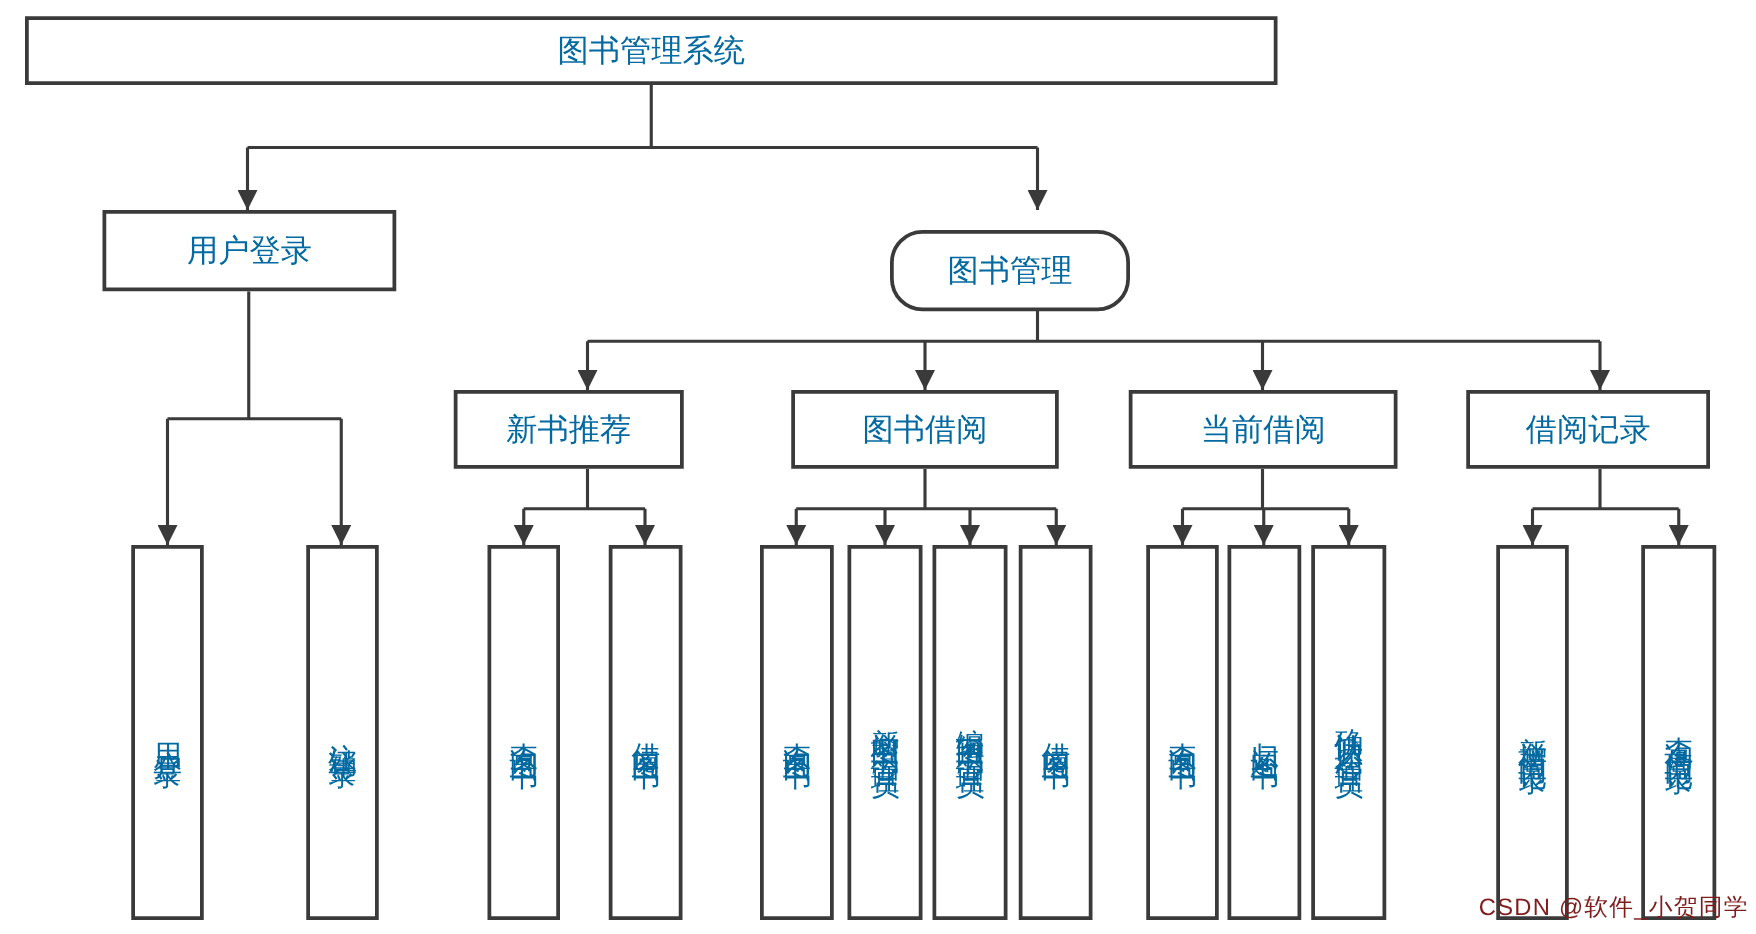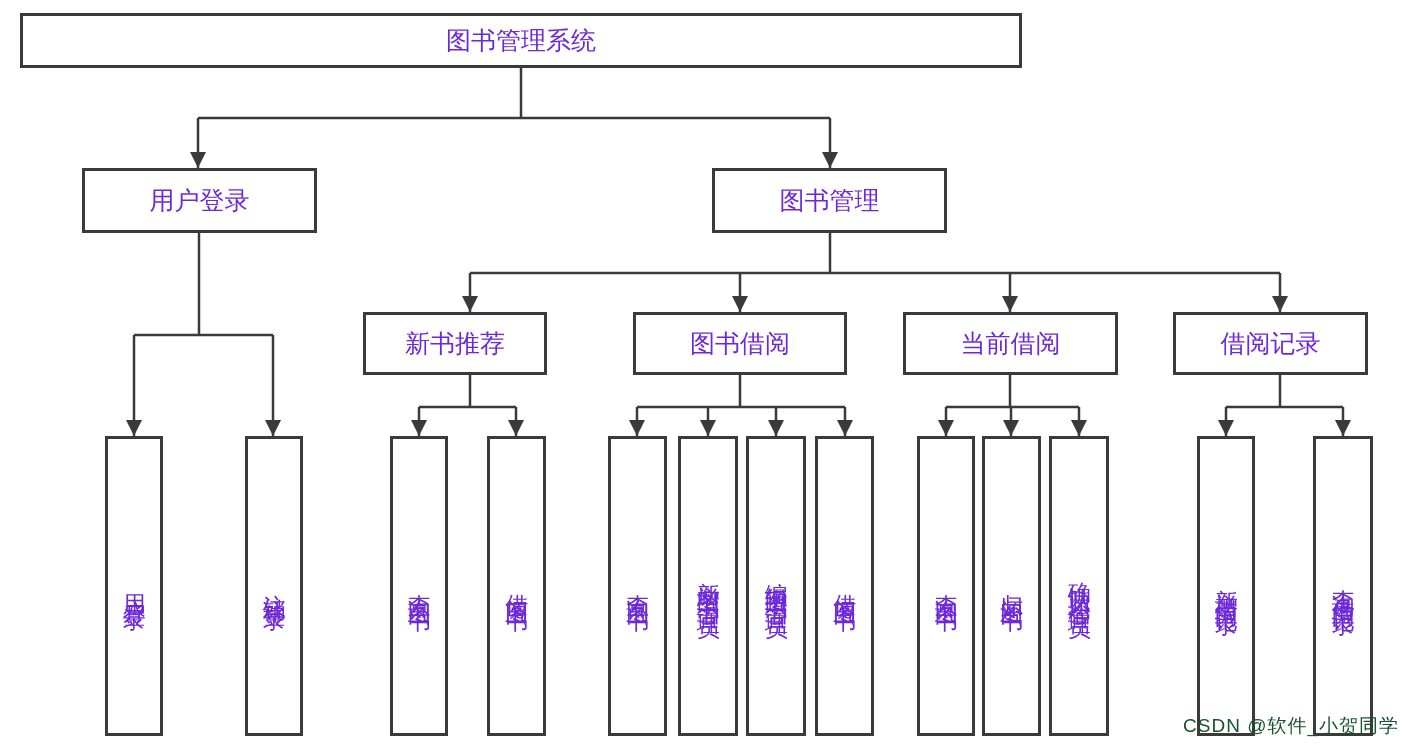--- a/index.html
+++ b/index.html
@@ -3,29 +3,29 @@
 <meta charset="utf-8">
 <style>
   html,body { margin:0; padding:0; background:#ffffff; }
   .canvas {
     position:relative; width:1405px; height:747px; background:#ffffff;
     font-family:"Liberation Sans", sans-serif; overflow:hidden;
   }
   .edges { position:absolute; left:0; top:0; width:1405px; height:747px; }
   .node {
     position:absolute; box-sizing:border-box; background:#ffffff;
-    border:3px solid #3a3a3a; color:#6d28d9;
+    border:3px solid #3a3a3a; color:#0369a1;
     display:flex; align-items:center; justify-content:center;
     text-align:center; white-space:nowrap;
   }
   .node.h { font-size:25px; }
   .node.v { writing-mode:vertical-rl; font-size:23px; letter-spacing:5px; white-space:normal; line-height:1.1; }
   .watermark {
     position:absolute; right:6px; bottom:8px;
-    font-size:19px; color:#14532d; letter-spacing:1px;
+    font-size:19px; color:#7f1d1d; letter-spacing:1px;
   }
 </style>
 </head>
 <body>
 
 <div class="canvas">
 
   <svg class="edges" viewBox="0 0 1405 747" xmlns="http://www.w3.org/2000/svg">
     <defs>
       <marker id="ah" viewBox="0 0 10 10" refX="10" refY="5" markerWidth="20" markerHeight="16" markerUnits="userSpaceOnUse" orient="auto">
@@ -84,21 +84,21 @@
       <path d="M1280,375 V407"></path>
       <path d="M1226,407 H1343"></path>
       <path d="M1226,407 V436" marker-end="url(#ah)"></path>
       <path d="M1343,407 V436" marker-end="url(#ah)"></path>
     </g>
   </svg>
 
   <div class="node h" style="left:20px; top:13px; width:1002px; height:55px;">图书管理系统</div>
 
   <div class="node h" style="left:82px; top:168px; width:235px; height:65px;">用户登录</div>
-  <div class="node h" style="left:712px; top:168px; width:235px; height:65px;">图书管理</div>
+  <div class="node h" style="left:712px; top:184px; width:192px; height:65px;border-radius:26px;">图书管理</div>
 
   <div class="node h" style="left:363px; top:312px; width:184px; height:63px;">新书推荐</div>
   <div class="node h" style="left:903px; top:312px; width:215px; height:63px;">当前借阅</div>
   <div class="node h" style="left:633px; top:312px; width:214px; height:63px;">图书借阅</div>
   <div class="node h" style="left:1173px; top:312px; width:195px; height:63px;">借阅记录</div>
 
   <div class="node v" style="left:105px; top:436px; width:58px; height:300px;">用户登录</div>
   <div class="node v" style="left:245px; top:436px; width:58px; height:300px;">注销登录</div>
 
   <div class="node v" style="left:390px; top:436px; width:58px; height:300px;">查询图书</div>

